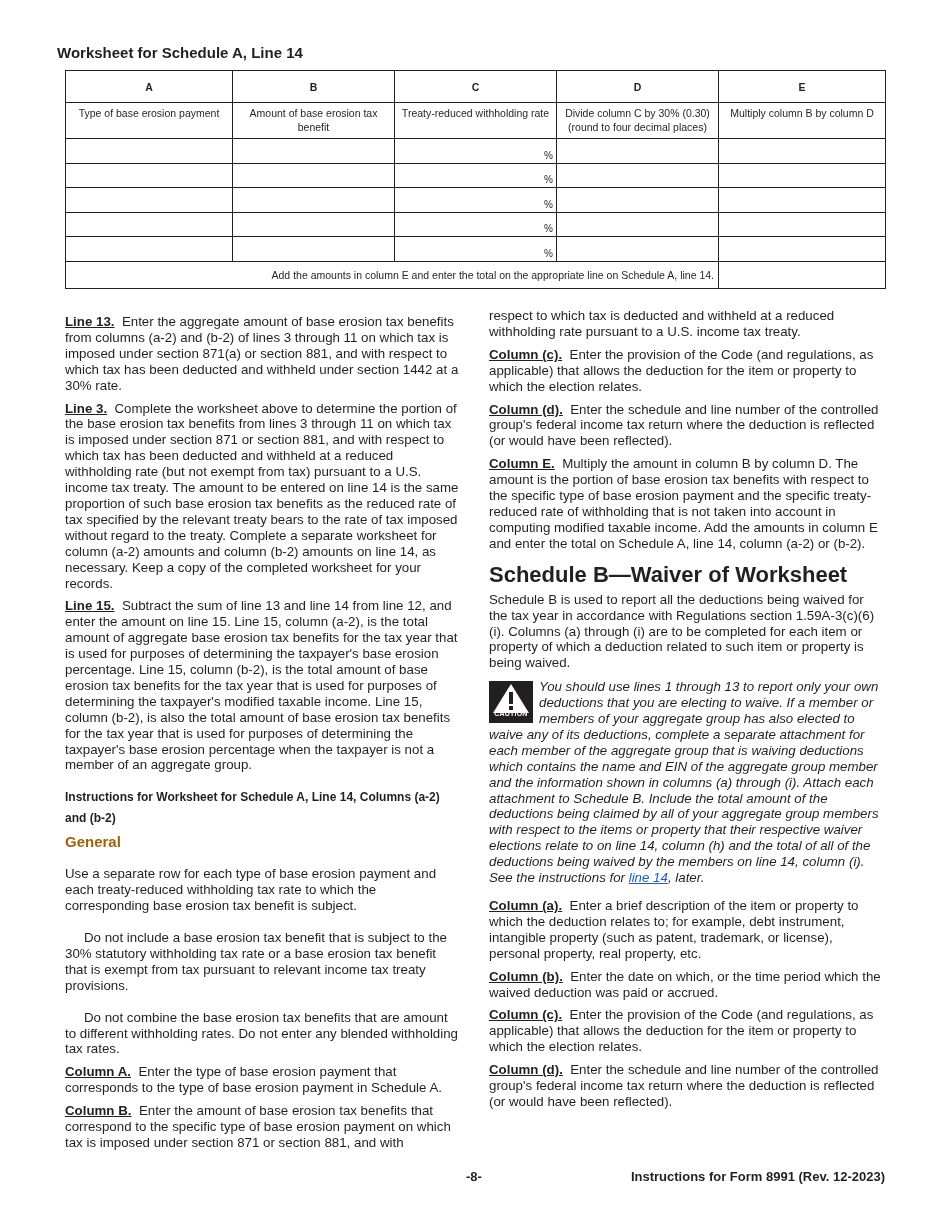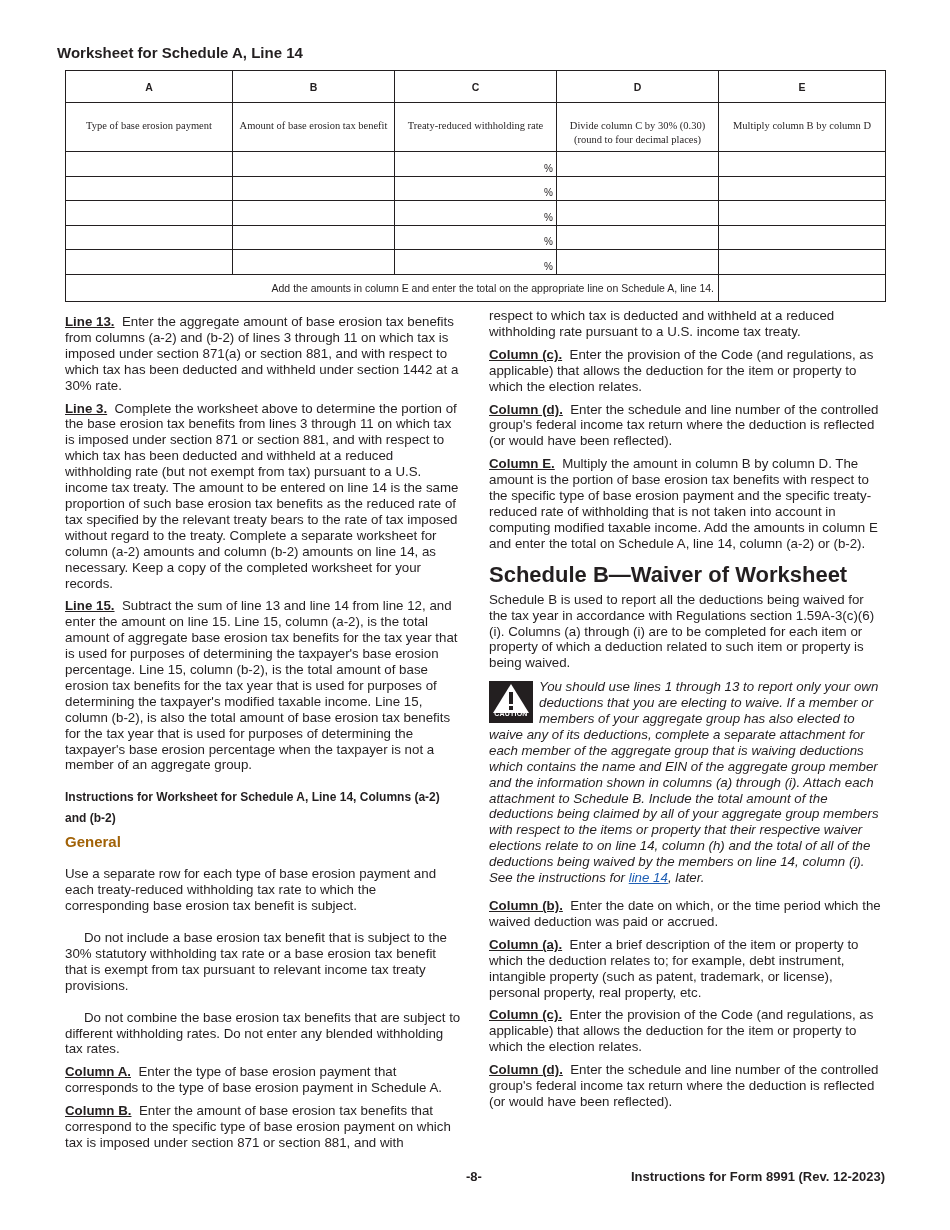--- a/index.html
+++ b/index.html
@@ -13,21 +13,21 @@
   }
   table.ws {
     position: absolute; left: 65px; top: 70px; width: 820px;
     border-collapse: collapse; table-layout: fixed;
     font-size: 10.5px; color: #231f20;
   }
   table.ws td {
     border: 1px solid #231f20; padding: 0 3px; text-align: center; vertical-align: middle;
   }
   table.ws tr.letters td { height: 31px; font-weight: bold; font-size: 10.5px; }
-  table.ws tr.desc td { height: 32px; line-height: 14px; vertical-align: top; padding-top: 16px; font-family: Liberation Serif, serif; }
+  table.ws tr.desc td { height: 32px; line-height: 14px; vertical-align: top; padding-top: 3px; }
   table.ws tr.entry td { height: 21.5px; }
   table.ws tr.entry td.pct { text-align: right; vertical-align: bottom; padding-bottom: 2px; font-size: 10px; }
   table.ws tr.total td { height: 26px; }
   table.ws tr.total td.total-label { text-align: right; padding-right: 4px; }
 
   .col { position: absolute; width: 396px; font-size: 13.3px; line-height: 15.9px; color: #231f20; }
   .col.left { left: 65px; top: 314px; }
   .col.right { left: 489px; top: 308px; }
   .col p { margin: 0 0 7px 0; }
   .col p .lead { font-weight: bold; text-decoration: underline; }
@@ -134,21 +134,21 @@
     <span>Complete the worksheet above to determine the portion of the base erosion tax benefits from lines 3 through 11 on which tax is imposed under section 871 or section 881, and with respect to which tax has been deducted and withheld at a reduced withholding rate (but not exempt from tax) pursuant to a U.S. income tax treaty. The amount to be entered on line 14 is the same proportion of such base erosion tax benefits as the reduced rate of tax specified by the relevant treaty bears to the rate of tax imposed without regard to the treaty. Complete a separate worksheet for column (a-2) amounts and column (b-2) amounts on line 14, as necessary. Keep a copy of the completed worksheet for your records.</span>
   </p>
   <p>
     <span class="lead">Line 15.</span>&nbsp;
     <span>Subtract the sum of line 13 and line 14 from line 12, and enter the amount on line 15. Line 15, column (a-2), is the total amount of aggregate base erosion tax benefits for the tax year that is used for purposes of determining the taxpayer's base erosion percentage. Line 15, column (b-2), is the total amount of base erosion tax benefits for the tax year that is used for purposes of determining the taxpayer's modified taxable income. Line 15, column (b-2), is also the total amount of base erosion tax benefits for the tax year that is used for purposes of determining the taxpayer's base erosion percentage when the taxpayer is not a member of an aggregate group.</span>
   </p>
   <h2 class="sub">Instructions for Worksheet for Schedule A, Line 14, Columns (a-2) and (b-2)</h2>
   <h3 class="gen">General</h3>
   <p>Use a separate row for each type of base erosion payment and each treaty-reduced withholding tax rate to which the corresponding base erosion tax benefit is subject.</p>
   <p class="indent gap-top">Do not include a base erosion tax benefit that is subject to the 30% statutory withholding tax rate or a base erosion tax benefit that is exempt from tax pursuant to relevant income tax treaty provisions.</p>
-  <p class="indent gap-top">Do not combine the base erosion tax benefits that are subject to different withholding rates. Do not enter any blended withholding tax rates.</p>
+  <p class="indent gap-top">Do not combine the base erosion tax benefits that are amount to different withholding rates. Do not enter any blended withholding tax rates.</p>
   <p>
     <span class="lead">Column A.</span>&nbsp;
     <span>Enter the type of base erosion payment that corresponds to the type of base erosion payment in Schedule A.</span>
   </p>
   <p>
     <span class="lead">Column B.</span>&nbsp;
     <span>Enter the amount of base erosion tax benefits that correspond to the specific type of base erosion payment on which tax is imposed under section 871 or section 881, and with</span>
   </p>
 </div>
 
@@ -173,28 +173,28 @@
       <svg width="44" height="42" viewBox="0 0 44 42">
         <polygon points="22,3 40,32 4,32" fill="#ffffff"></polygon>
         <rect x="20" y="11" width="4" height="12" fill="#231f20"></rect>
         <rect x="20" y="25" width="4" height="4" fill="#231f20"></rect>
       </svg>
       <span class="ctext">CAUTION</span>
     </div>
     <span>You should use lines 1 through 13 to report only your own deductions that you are electing to waive. If a member or members of your aggregate group has also elected to waive any of its deductions, complete a separate attachment for each member of the aggregate group that is waiving deductions which contains the name and EIN of the aggregate group member and the information shown in columns (a) through (i). Attach each attachment to Schedule B. Include the total amount of the deductions being claimed by all of your aggregate group members with respect to the items or property that their respective waiver elections relate to on line 14, column (h) and the total of all of the deductions being waived by the members on line 14, column (i). See the instructions for </span><a class="link" href="#">line 14</a><span>, later.</span>
   </div>
   <p>
+    <span class="lead">Column (a).</span>&nbsp;
+    <span>Enter a brief description of the item or property to which the deduction relates to; for example, debt instrument, intangible property (such as patent, trademark, or license), personal property, real property, etc.</span>
+  </p>
+  <p>
     <span class="lead">Column (b).</span>&nbsp;
     <span>Enter the date on which, or the time period which the waived deduction was paid or accrued.</span>
   </p>
   <p>
-    <span class="lead">Column (a).</span>&nbsp;
-    <span>Enter a brief description of the item or property to which the deduction relates to; for example, debt instrument, intangible property (such as patent, trademark, or license), personal property, real property, etc.</span>
-  </p>
-  <p>
     <span class="lead">Column (c).</span>&nbsp;
     <span>Enter the provision of the Code (and regulations, as applicable) that allows the deduction for the item or property to which the election relates.</span>
   </p>
   <p>
     <span class="lead">Column (d).</span>&nbsp;
     <span>Enter the schedule and line number of the controlled group's federal income tax return where the deduction is reflected (or would have been reflected).</span>
   </p>
 </div>
 
 <div class="footer-page">-8-</div>

